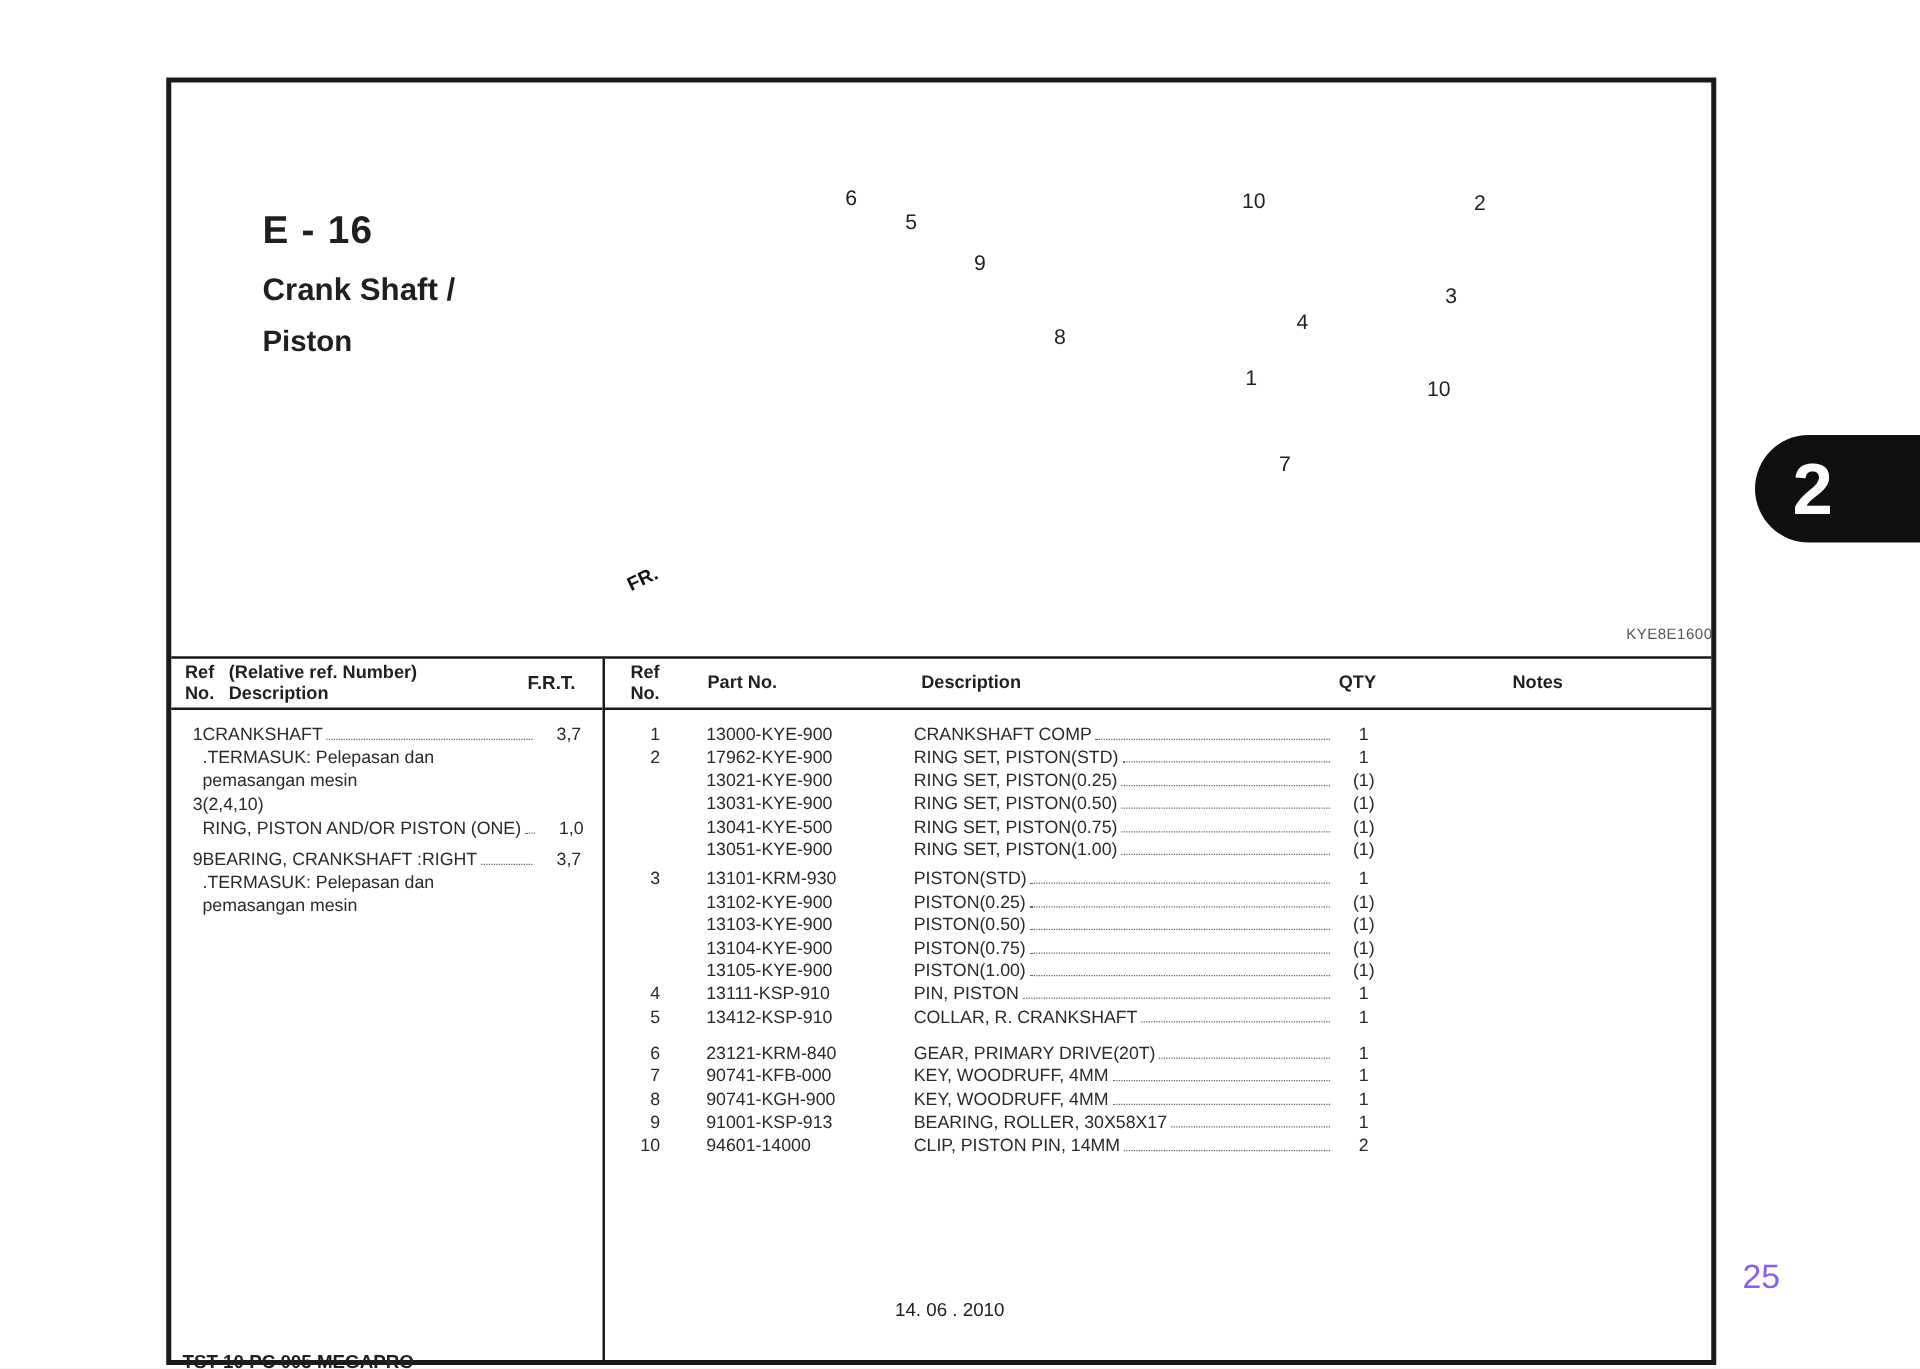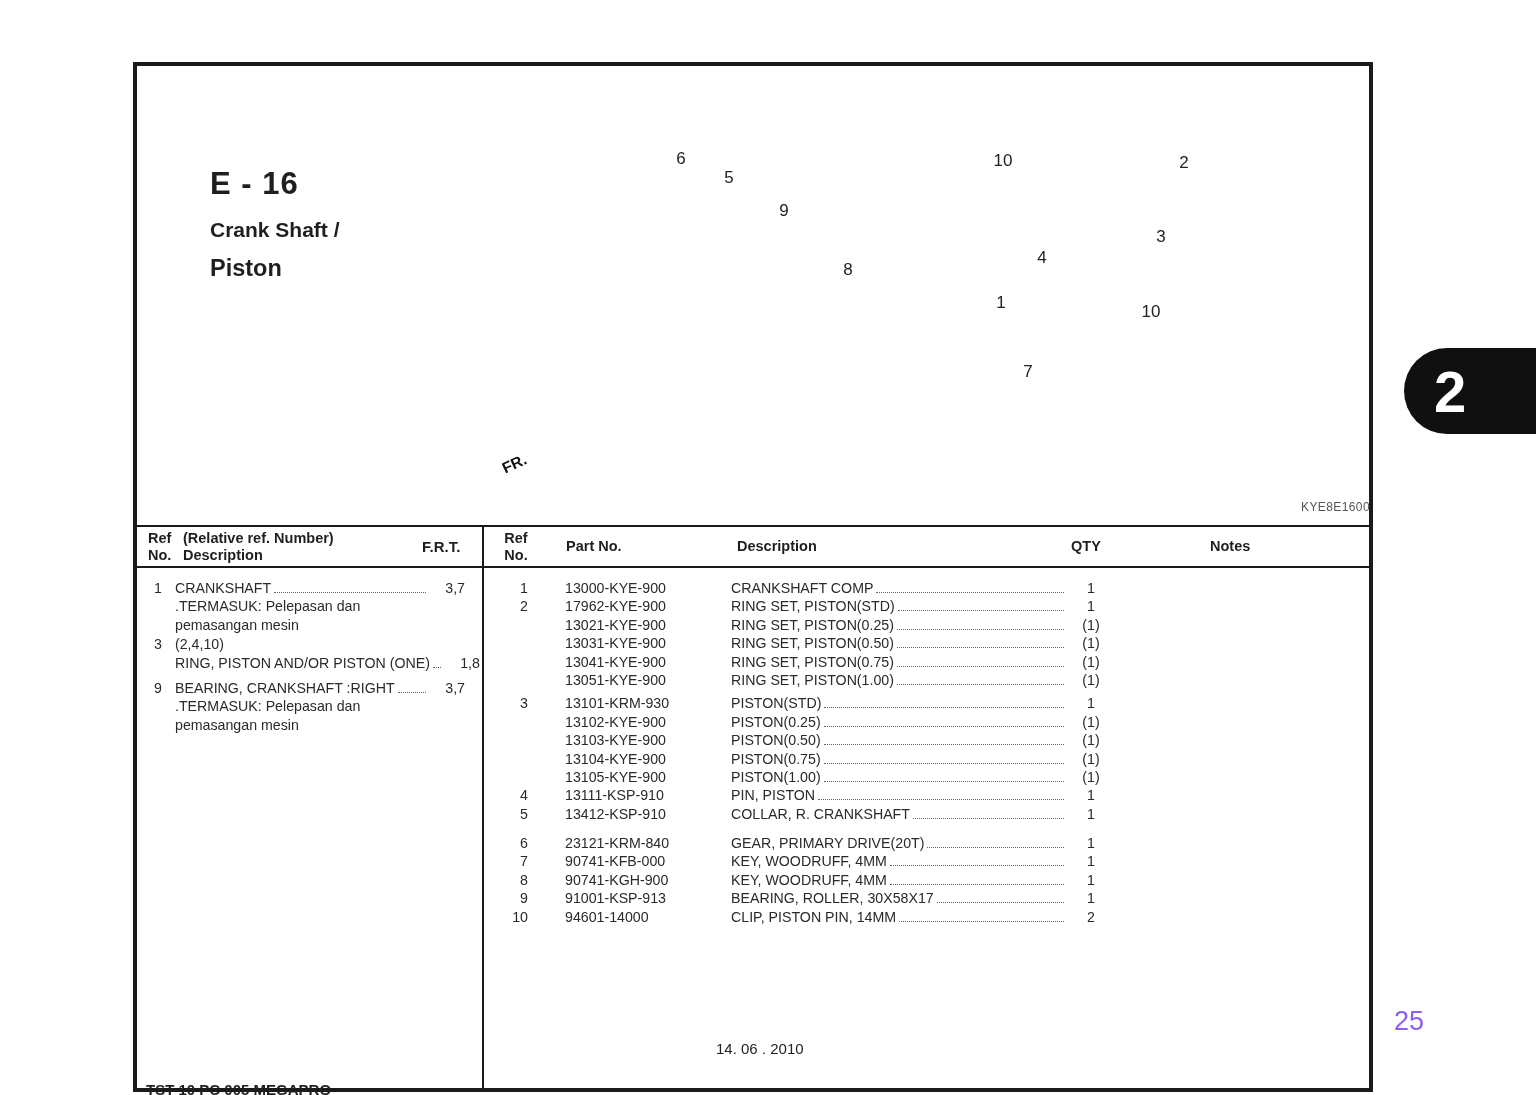--- a/index.html
+++ b/index.html
@@ -3,21 +3,21 @@
 <meta charset="utf-8">
 <style>
   html,body{margin:0;padding:0;background:#e9e9e9;}
   .page{position:relative;width:1536px;height:1095px;background:#ffffff;overflow:hidden;
         font-family:"Liberation Sans",sans-serif;color:#1f1f1f;}
   .main-box{position:absolute;left:133px;top:62px;width:1240px;height:1030px;
             border:4px solid #1a1a1a;box-sizing:border-box;background:#fff;}
   
   .title-block{position:absolute;left:73px;top:100px;}
   .title-code{font-size:31px;font-weight:bold;letter-spacing:1px;}
-  .title-line{font-size:21px;font-weight:bold;margin-top:16px;}
+  .title-line{font-size:25px;font-weight:bold;margin-top:16px;}
   .title-line2{font-size:23.5px;font-weight:bold;margin-top:13px;}
   
   svg.diagram{position:absolute;left:0;top:0;width:1536px;height:1095px;pointer-events:none;}
   .callout{position:absolute;transform:translate(-50%,-50%);font-size:17px;color:#222;}
   .fr-label{position:absolute;left:502px;top:455px;font-size:15.5px;font-weight:bold;
             transform:rotate(-25deg);color:#111;}
   .diagram-code{position:absolute;left:1263px;top:500px;font-size:12px;color:#555;letter-spacing:.4px;margin-left:38px;}
   
   .section-tab{position:absolute;left:1404px;top:348px;width:132px;height:86px;background:#101010;
                border-radius:43px 0 0 43px;display:flex;align-items:center;}
@@ -44,21 +44,21 @@
   .rows{padding-top:11px;font-size:14.2px;color:#2a2a2a;}
   .p-row,.l-line{display:flex;align-items:baseline;line-height:18.4px;height:18.4px;}
   .p-row{padding-right:254px;}
   .p-ref{flex:none;width:44px;text-align:right;}
   .p-part{flex:none;width:152px;margin-left:37px;}
   .p-desc{flex:none;margin-left:14px;white-space:nowrap;}
   .leader{flex:1;border-bottom:1.5px dotted #666;margin:0 3px 4px 3px;min-width:8px;}
   .p-qty{flex:none;width:48px;text-align:center;}
   .l-line{padding-right:17px;}
   .l-num{flex:none;width:25px;text-align:right;}
-  .l-text{flex:none;margin-left:13px;white-space:nowrap;}
+  .l-text{flex:none;white-space:nowrap;}
   .l-frt{flex:none;width:36px;text-align:right;}
   
   .footer-left{position:absolute;left:146px;top:1040px;font-size:15px;font-weight:bold;margin-top:41px;}
   .footer-center{position:absolute;left:716px;top:1040px;font-size:15px;font-weight:normal;}
 </style>
 </head>
 <body>
 
 <div class="page">
 
@@ -193,21 +193,21 @@
               <span class="l-text">pemasangan mesin</span>
             </div>
             <div class="l-line" style="margin-top: 1px;">
               <span class="l-num">3</span>
               <span class="l-text">(2,4,10)</span>
             </div>
             <div class="l-line">
               <span class="l-num"></span>
               <span class="l-text">RING, PISTON AND/OR PISTON (ONE)</span>
               <span class="leader"></span>
-              <span class="l-frt">1,8</span>
+              <span class="l-frt">1,0</span>
             </div>
             <div class="l-line" style="margin-top: 7px;">
               <span class="l-num">9</span>
               <span class="l-text">BEARING, CRANKSHAFT :RIGHT</span>
               <span class="leader"></span>
               <span class="l-frt">3,7</span>
             </div>
             <div class="l-line">
               <span class="l-num"></span>
               <span class="l-text">.TERMASUK: Pelepasan dan</span>
@@ -251,21 +251,21 @@
             </div>
             <div class="p-row">
               <span class="p-ref"></span>
               <span class="p-part">13031-KYE-900</span>
               <span class="p-desc">RING SET, PISTON(0.50)</span>
               <span class="leader"></span>
               <span class="p-qty">(1)</span>
             </div>
             <div class="p-row">
               <span class="p-ref"></span>
-              <span class="p-part">13041-KYE-900</span>
+              <span class="p-part">13041-KYE-500</span>
               <span class="p-desc">RING SET, PISTON(0.75)</span>
               <span class="leader"></span>
               <span class="p-qty">(1)</span>
             </div>
             <div class="p-row">
               <span class="p-ref"></span>
               <span class="p-part">13051-KYE-900</span>
               <span class="p-desc">RING SET, PISTON(1.00)</span>
               <span class="leader"></span>
               <span class="p-qty">(1)</span>

